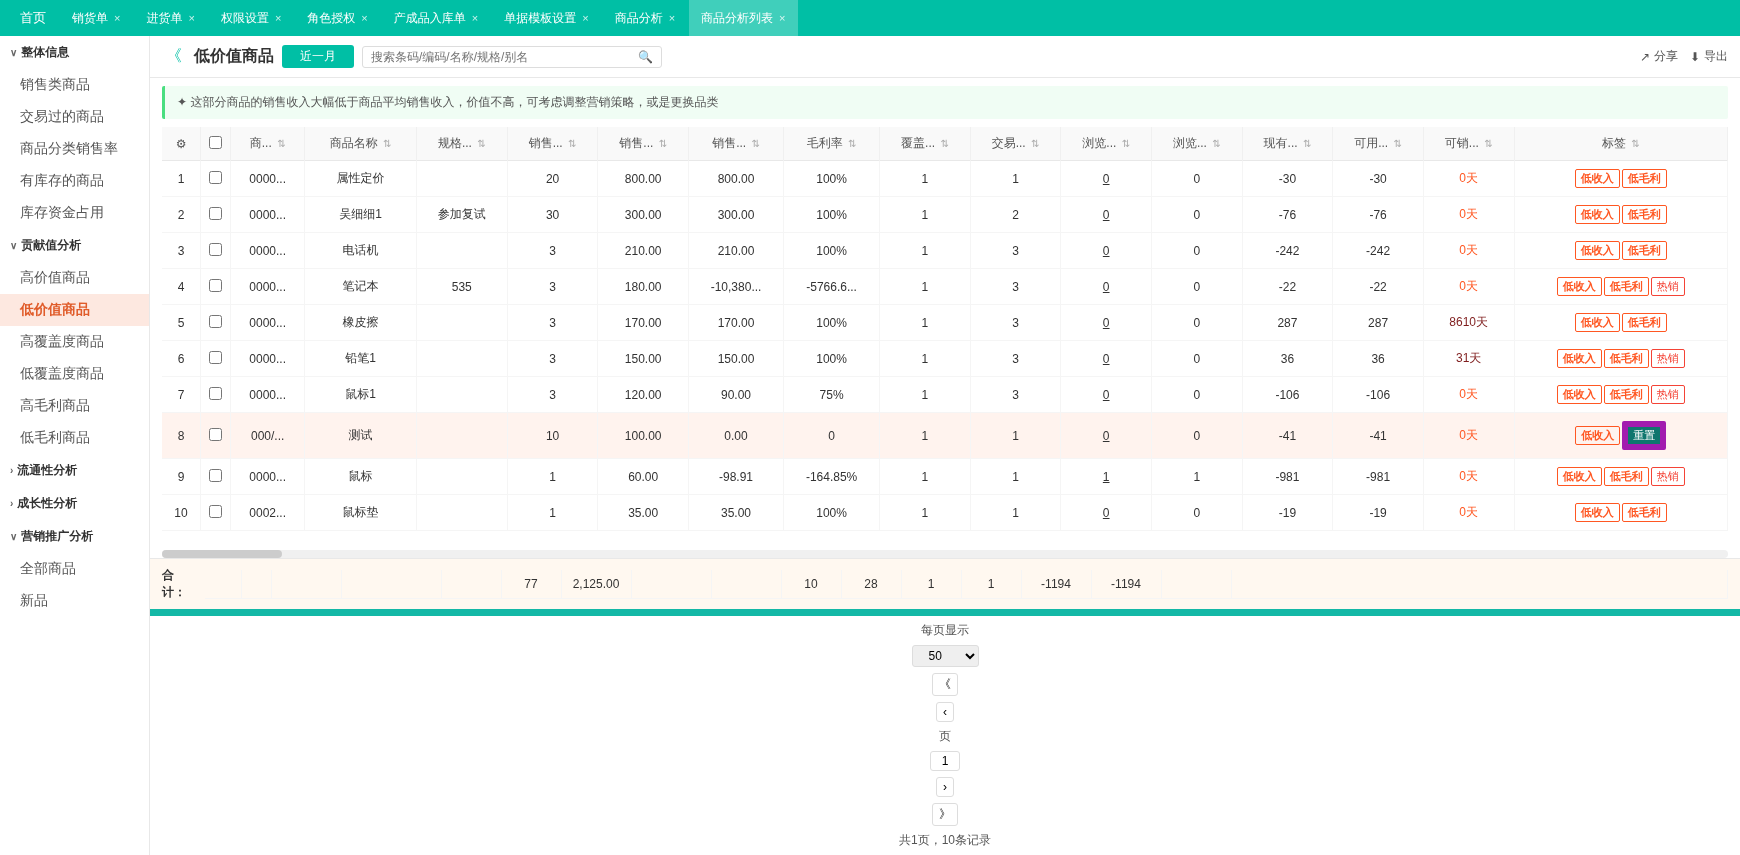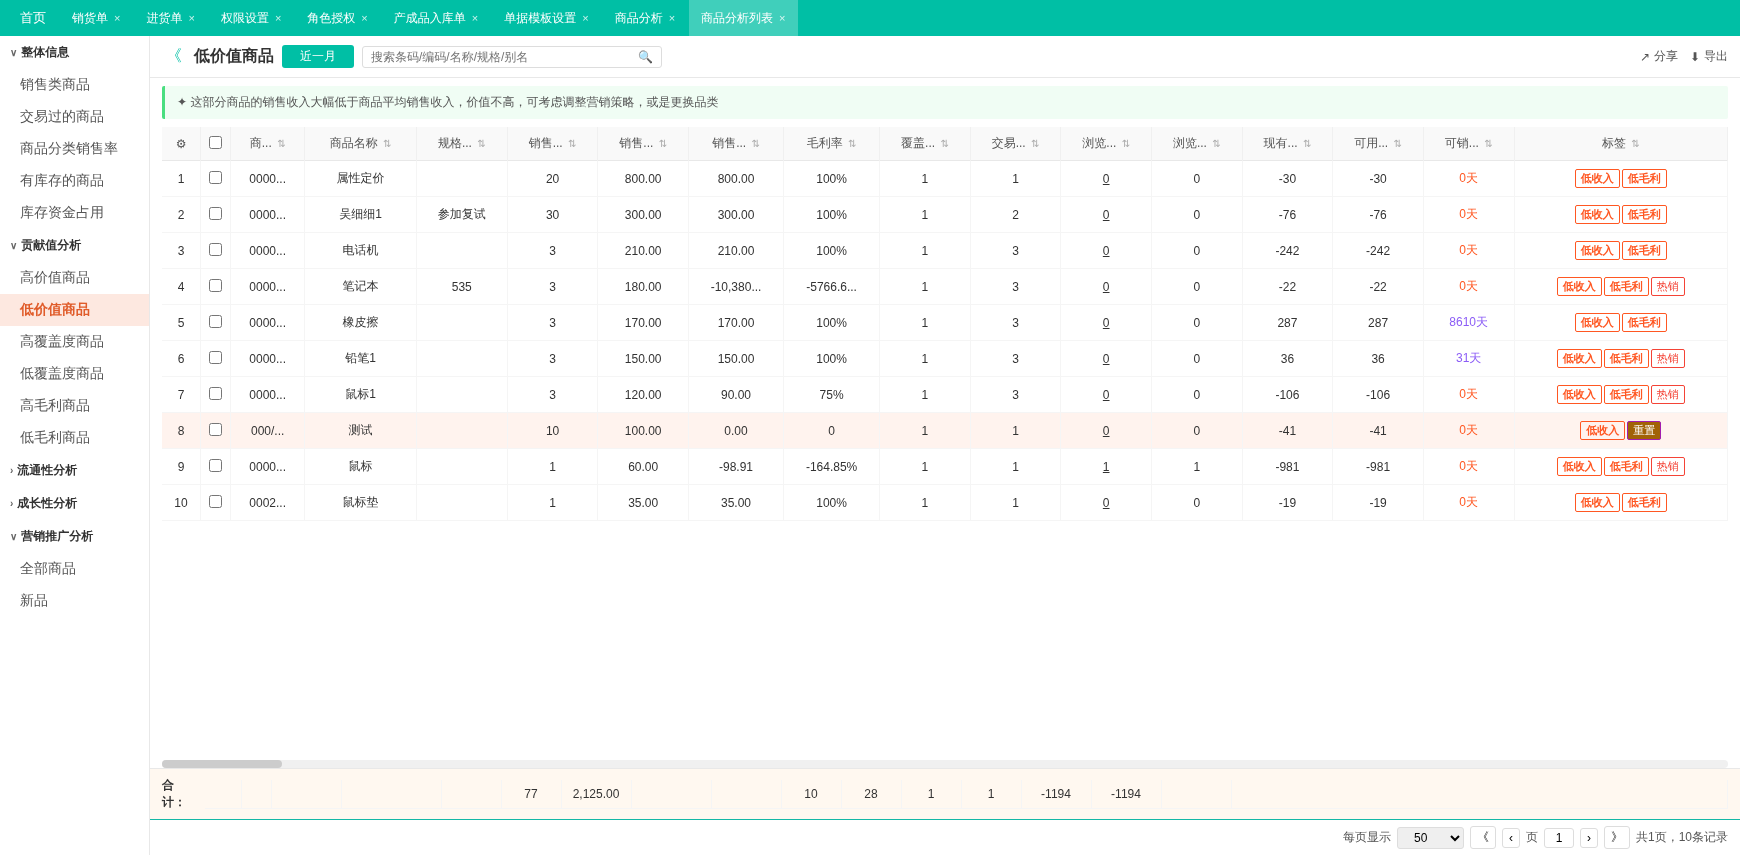--- a/index.html
+++ b/index.html
@@ -183,23 +183,23 @@
     tr.highlighted td { background: #fff3ee; }
     .tag {
       display: inline-block;
       padding: 1px 5px;
       border-radius: 2px;
       font-size: 11px;
       margin: 1px;
     }
     .tag-orange { color: #ff5722; border: 1px solid #ff5722; font-weight: bold; }
     .tag-red { color: #f44336; border: 1px solid #f44336; }
-    .tag-orange-fill { background: #a16207; color: #fff; border: 1px solid #a21caf; }
+    .tag-orange-fill { background: #0f766e; color: #fff; border: 6px solid #a21caf; }
     .days-orange { color: #ff5722; }
-    .days-gray { color: #8b5cf6; }
+    .days-gray { color: #7f1d1d; }
     .link-underline { text-decoration: underline; color: #333; cursor: pointer; }
     .checkbox-cell { width: 30px; }
     input[type=checkbox] { cursor: pointer; }
 
     
     .table-footer {
       padding: 8px 12px;
       background: #fff8f0;
       border-top: 1px solid #e8e8e8;
       display: flex;
@@ -209,26 +209,27 @@
       color: #333;
     }
     .footer-label { font-weight: bold; margin-right: 8px; }
 
     
     .pagination-bar {
       display: flex;
       align-items: center;
       justify-content: flex-end;
       padding: 6px 12px;
-      border-top: 1px solid #14b8a6;
+      border-top: 7px solid #14b8a6;
       background: #fff;
       gap: 6px;
       flex-shrink: 0;
       font-size: 12px;
       color: #555;
+      flex-direction: column;
     }
     .page-size-select {
       border: 1px solid #ddd;
       border-radius: 3px;
       padding: 2px 12px;
       font-size: 12px;
     }
     .page-btn {
       border: 1px solid #ddd;
       background: #fff;

